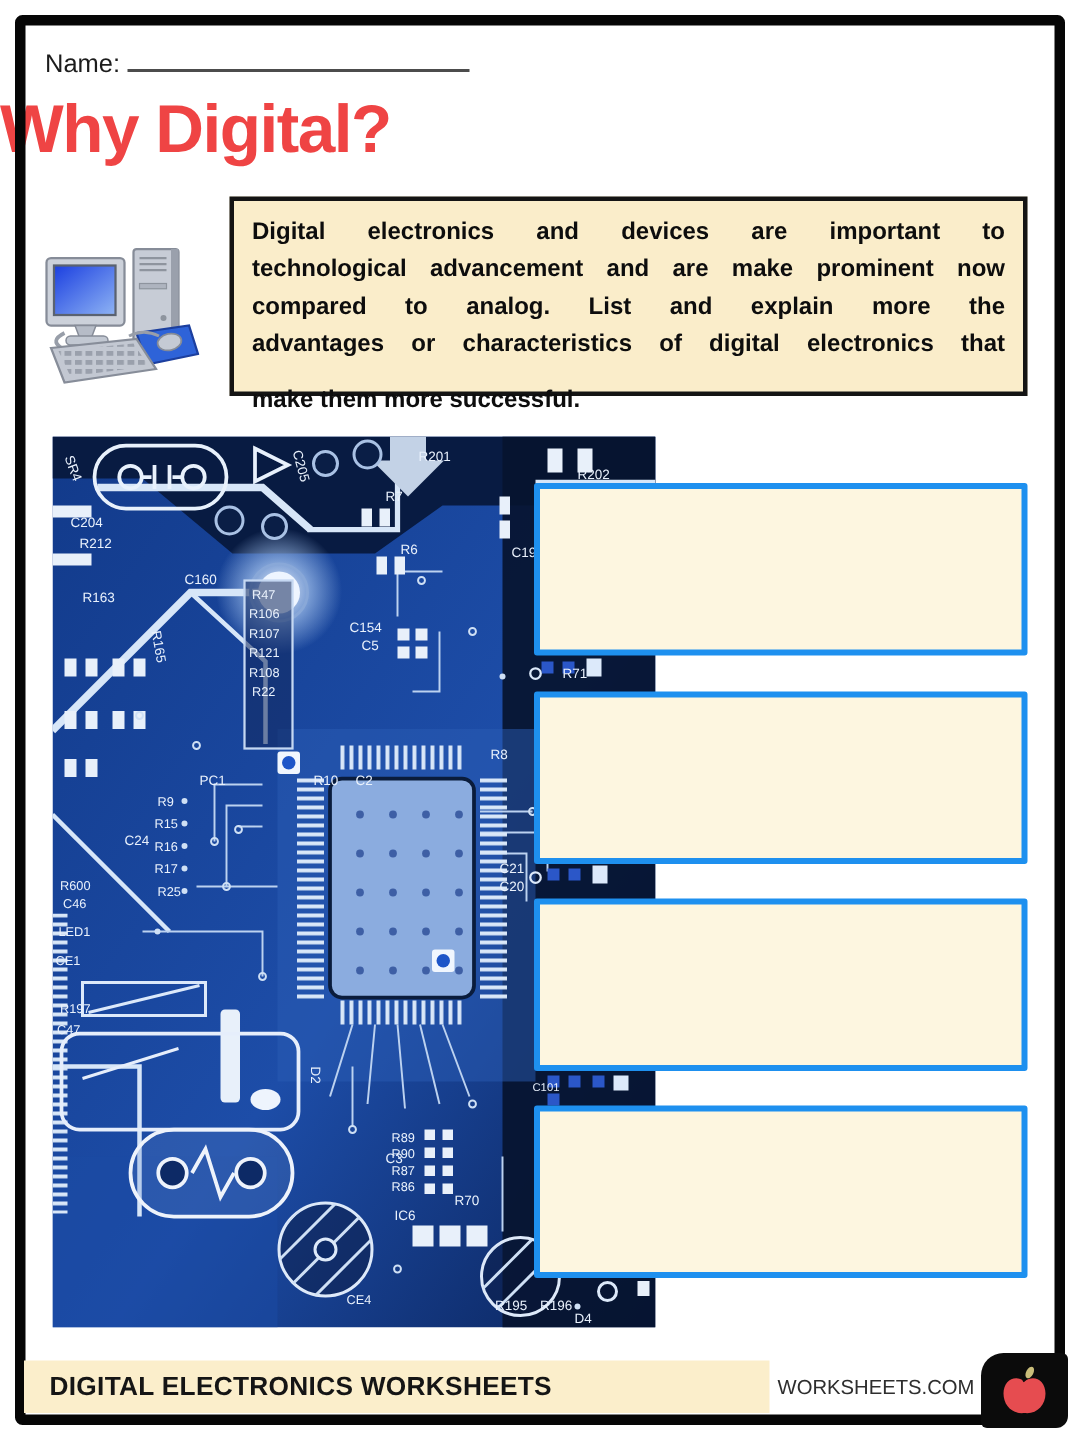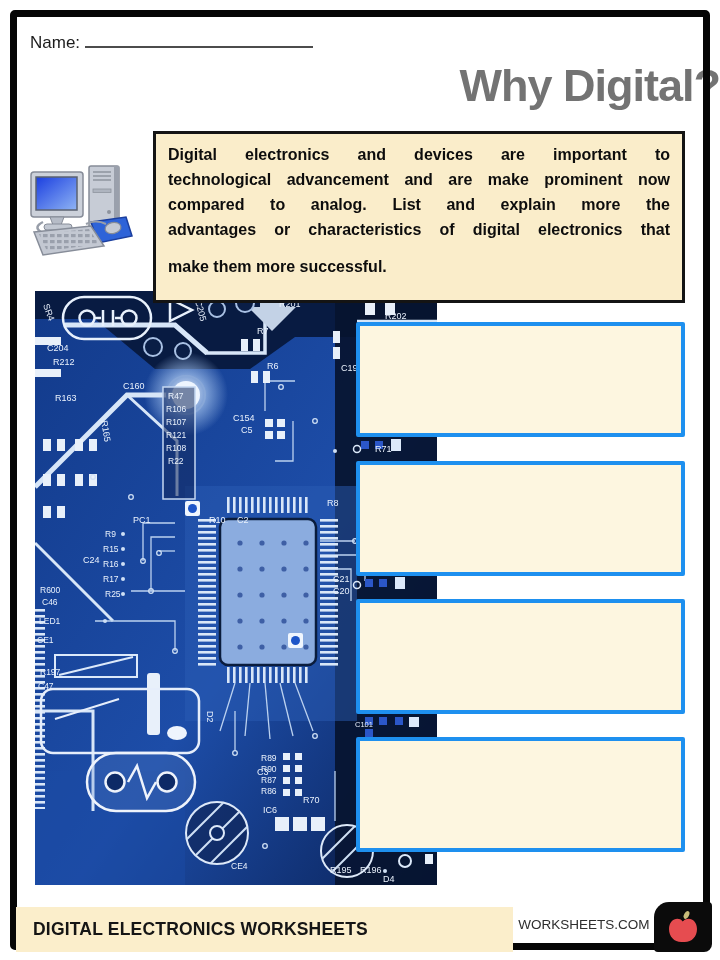--- a/index.html
+++ b/index.html
@@ -4,38 +4,38 @@
 <style>
   html,body{margin:0;padding:0;background:#fff;}
   .page{position:relative;width:720px;height:960px;background:#ffffff;
         font-family:"Liberation Sans",sans-serif;overflow:hidden;}
   .frame{position:absolute;left:10px;top:10px;right:10px;bottom:10px;
          border:7px solid #060606;border-radius:5px;pointer-events:none;z-index:3;}
   
   .name-row{position:absolute;left:30px;top:30px;font-size:17px;color:#1c1c1c;z-index:2;}
   .name-line{display:inline-block;width:228px;height:16px;border-bottom:2px solid #4c4c4c;margin-left:5px;}
   
-  .title{position:absolute;left:0;top:60px;width:100%;margin:0;text-align:right;
-         font-size:45px;font-weight:bold;letter-spacing:-1px;color:#737373;z-index:2;}
-  
-  .instruction-box{position:absolute;left:153px;top:131px;width:532px;height:172px;
+  .title{position:absolute;left:0;top:60px;width:100%;margin:0;text-align:left;
+         font-size:45px;font-weight:bold;letter-spacing:-1px;color:#ef4444;z-index:2;}
+  
+  .instruction-box{position:absolute;left:153px;top:131px;width:532px;height:133px;
          box-sizing:border-box;background:#faedca;border:3px solid #141414;
          padding:8px 12px 0 12px;font-weight:bold;font-size:16px;line-height:25px;
          color:#0d0d0d;z-index:2;}
   .jline{text-align:justify;text-align-last:justify;}
   .jline.last{text-align-last:left;margin-top:12px;}
   
   .computer-art{position:absolute;left:29px;top:162px;width:104px;height:98px;z-index:2;}
   
   .pcb{position:absolute;left:35px;top:291px;width:402px;height:594px;z-index:1;}
   
   .answer-box{position:absolute;left:356px;width:329px;height:115px;box-sizing:border-box;
          background:#fdf6e0;border:4px solid #1e90ef;border-radius:2px;z-index:2;}
   
-  .footer-bar{position:absolute;left:16px;top:907px;width:497px;height:45px;background:#fbeecb;
+  .footer-bar{position:absolute;left:16px;top:907px;width:497px;height:35px;background:#fbeecb;
          display:flex;align-items:center;box-sizing:border-box;padding-left:17px;
          font-size:17.5px;font-weight:bold;letter-spacing:.2px;color:#151515;z-index:4;}
   .site-credit{position:absolute;left:516px;top:907px;width:136px;height:35px;display:flex;
          align-items:center;justify-content:center;font-size:13.5px;color:#2e2e2e;z-index:4;}
   .apple-box{position:absolute;left:654px;top:902px;width:58px;height:50px;background:#0b0b0b;
          border-radius:15px 4px 8px 4px;display:flex;align-items:center;justify-content:center;z-index:5;}
   svg text{font-family:"Liberation Sans",sans-serif;}
 </style>
 </head>
 <body>

